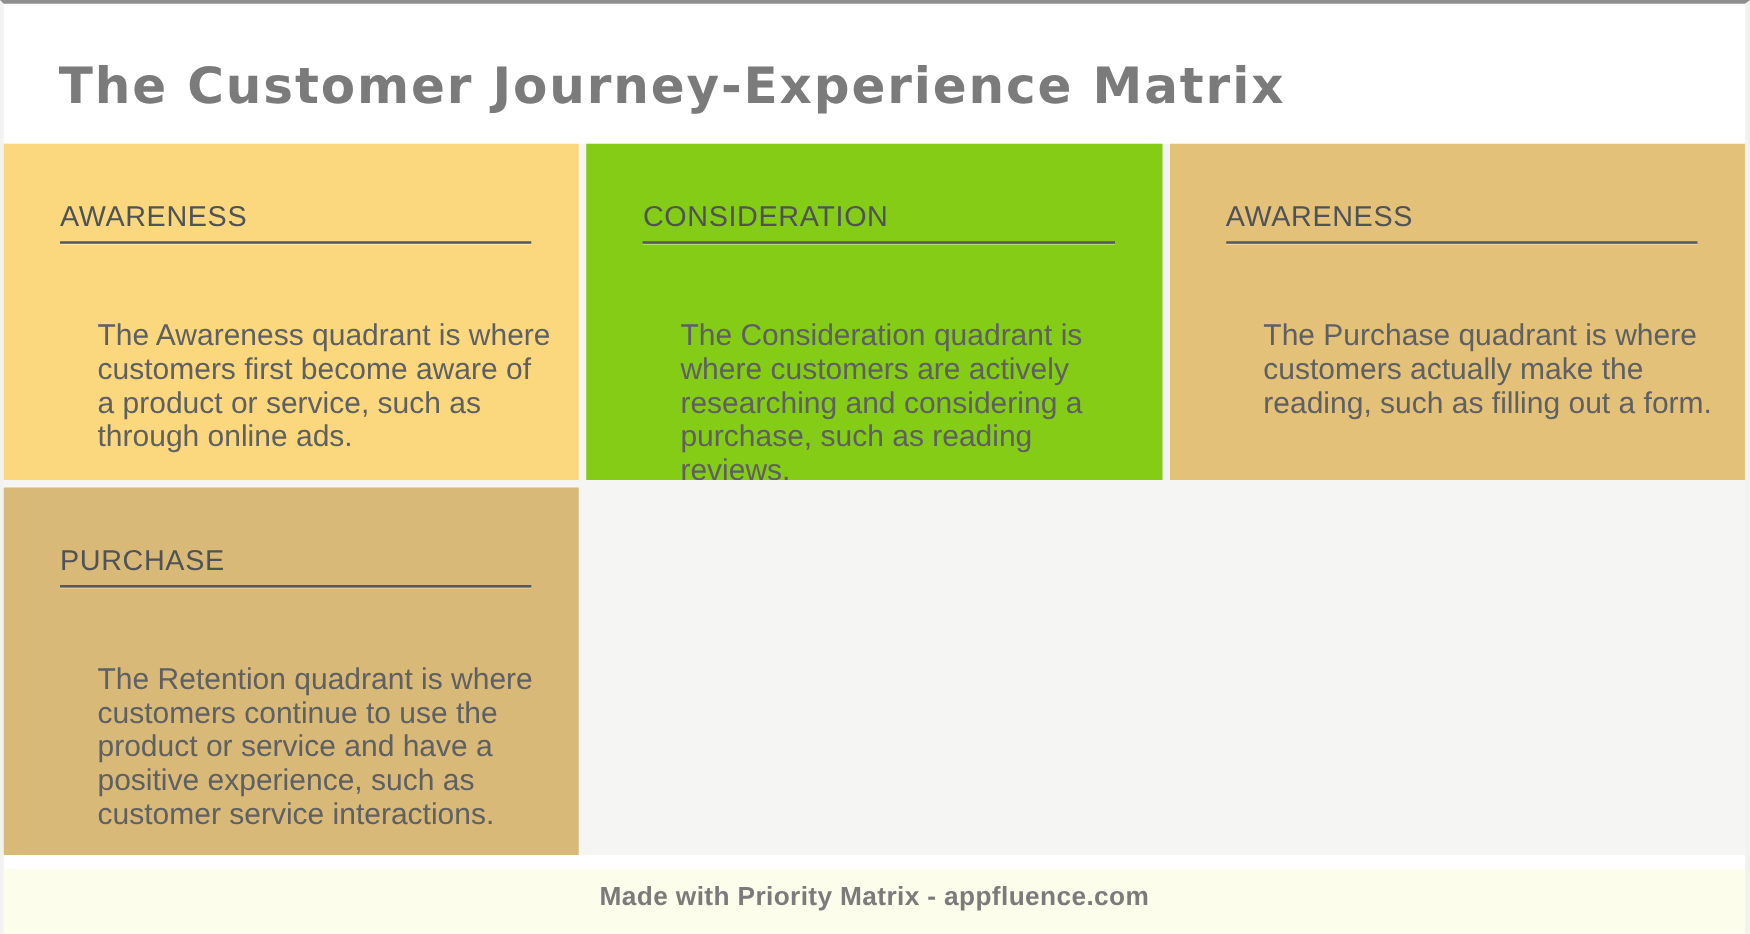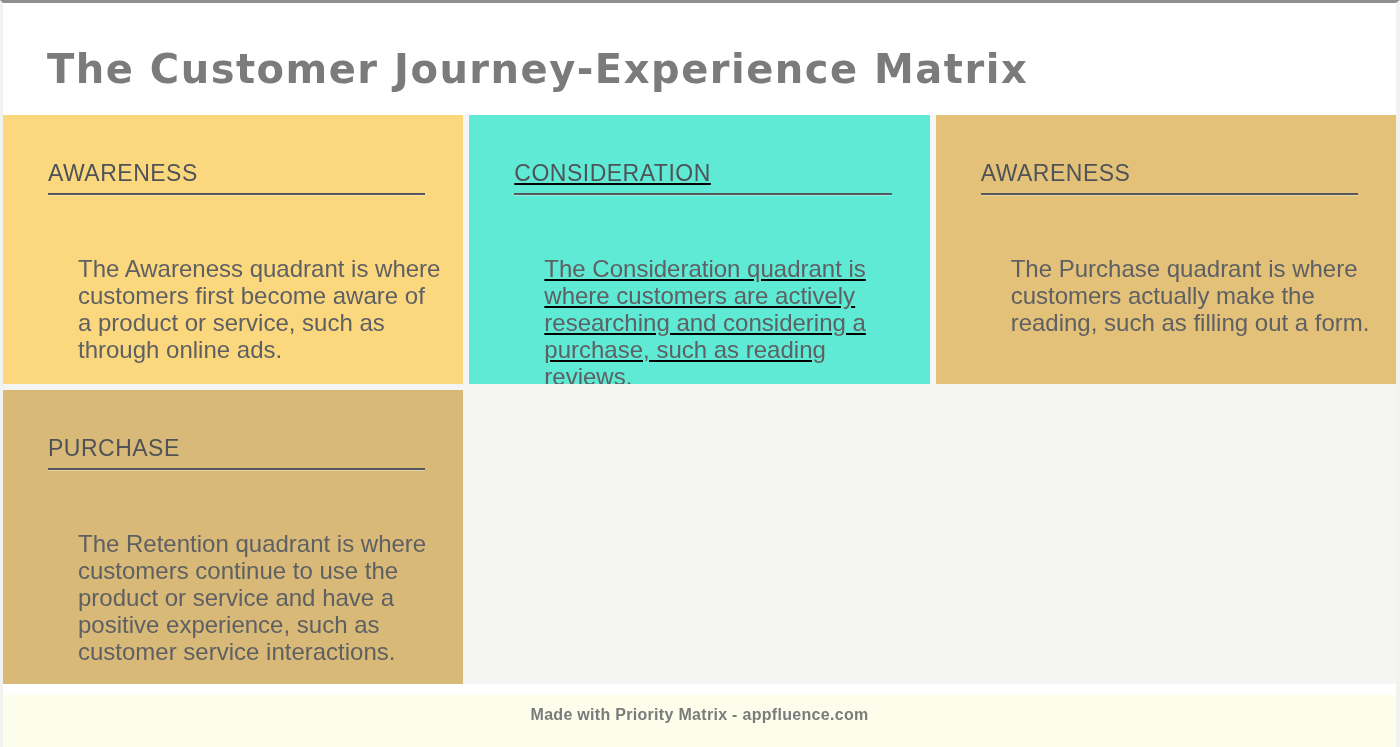--- a/index.html
+++ b/index.html
@@ -69,40 +69,40 @@
   .footer {
     position: absolute;
     left: 0;
     right: 0;
     bottom: 0;
     height: 52px;
   }
   .footer-credit {
     text-align: center;
     font-weight: bold;
-    font-size: 16px;
+    font-size: 21px;
     letter-spacing: 0.3px;
     padding-top: 11px;
     color: #7b7b7b;
   }
 </style>
 </head>
 <body>
 
 <h1 class="page-title">The Customer Journey-Experience Matrix</h1>
 
 <div class="matrix">
 
   <div class="quadrant" style="background-color: rgb(251, 216, 126);">
     <div class="q-label">AWARENESS</div>
     <hr class="q-rule">
     <p class="q-desc">The Awareness quadrant is where customers first become aware of a product or service, such as through online ads.</p>
   </div>
 
-  <div class="quadrant" style="background-color: #5eead4; text-decoration: underline;">
+  <div class="quadrant" style="background-color: #84cc16;">
     <div class="q-label">CONSIDERATION</div>
     <hr class="q-rule">
     <p class="q-desc">The Consideration quadrant is where customers are actively researching and considering a purchase, such as reading reviews.</p>
   </div>
 
   <div class="quadrant" style="background-color: rgb(227, 193, 120);">
     <div class="q-label">AWARENESS</div>
     <hr class="q-rule">
     <p class="q-desc">The Purchase quadrant is where customers actually make the reading, such as filling out a form.</p>
   </div>

